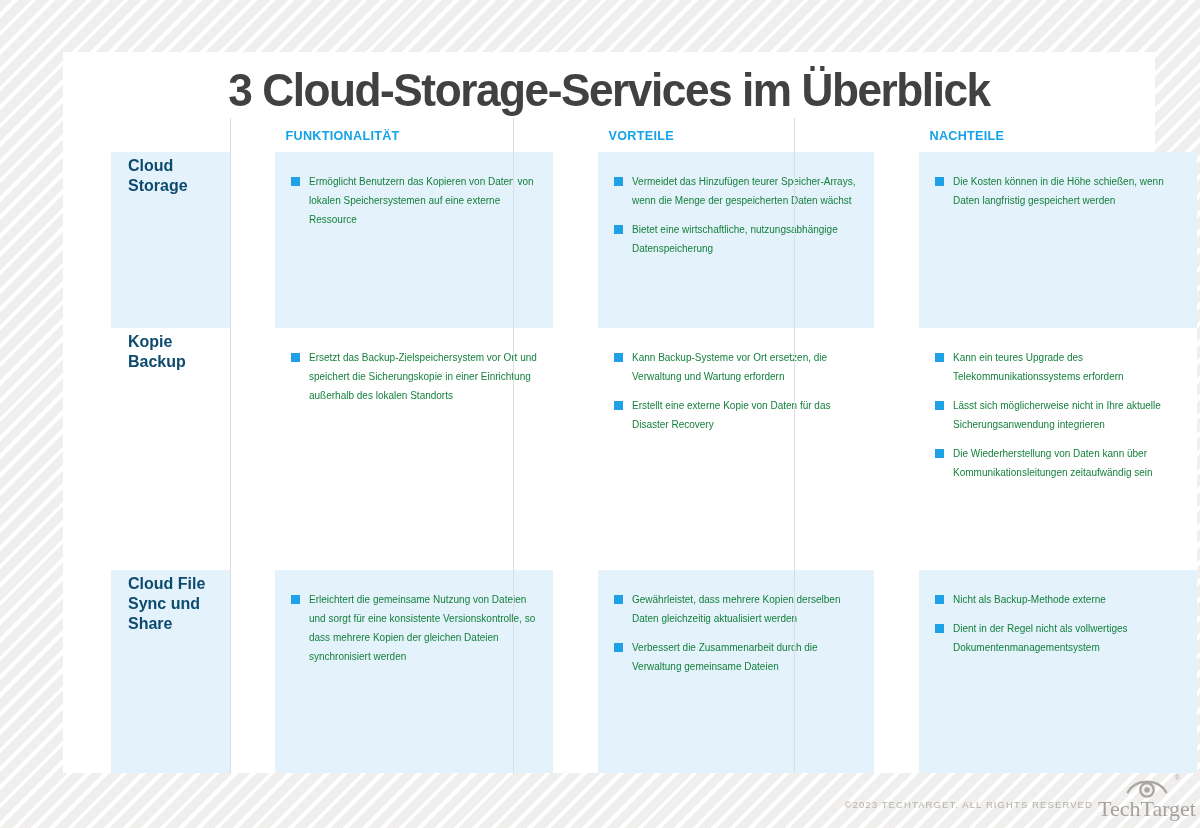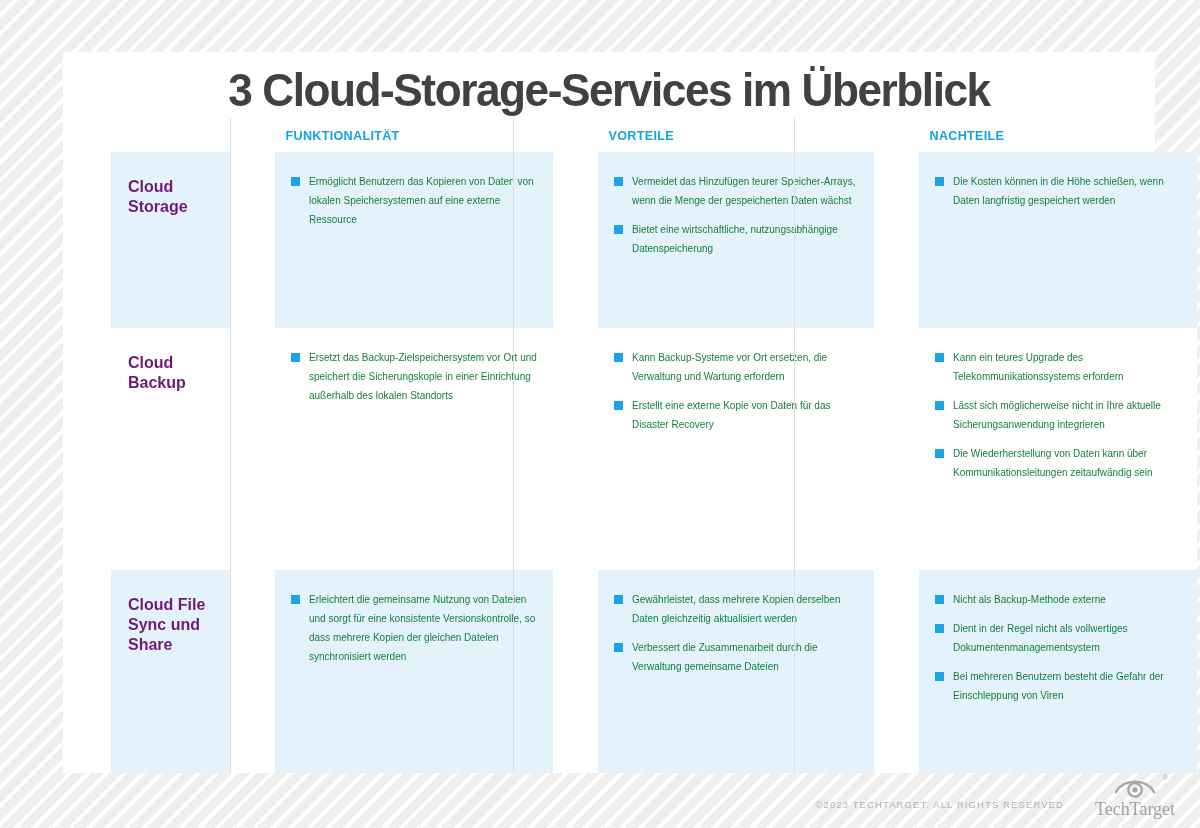--- a/index.html
+++ b/index.html
@@ -39,48 +39,48 @@
     transform:scaleX(.97);transform-origin:left center;
     white-space:nowrap;
   }
   .row:nth-child(1){min-height:176px}
   .row:nth-child(2){min-height:242px}
   .row:nth-child(3){min-height:203px}
   .row .cell-label,.row .cell-list{background:#ffffff;}
   .row.shaded .cell-label,.row.shaded .cell-list{background:#e4f2fb;}
   .cell-list{border-left:5px solid #ffffff;}
   .cell-label{
-    padding:25px 10px 16px 17px;
-    font-size:16px;font-weight:bold;color:#701a75;line-height:20px;
+    padding:4px 10px 16px 17px;
+    font-size:16px;font-weight:bold;color:#0c4a6e;line-height:20px;
   }
   ul.bullets{
     list-style:none;margin:0;padding:20px 14px 14px 16px;
   }
   ul.bullets li{
     display:flex;align-items:flex-start;
     margin:0 0 10px 0;
     font-size:10px;line-height:19px;color:#15803d;
   }
   .bullet{
     flex:0 0 auto;width:9px;height:9px;background:#1ea1e6;
     margin:5px 9px 0 0;
   }
   .footer{
-    position:absolute;right:20px;top:776px;
-    display:flex;align-items:flex-start;gap:26px;
+    position:absolute;right:8px;top:776px;
+    display:flex;align-items:flex-start;gap:9px;
   }
   .copyright{
     margin-top:23px;
     font-size:9.5px;letter-spacing:1.1px;color:#b3b1ae;white-space:nowrap;
   }
   .logo{position:relative;display:flex;flex-direction:column;align-items:center;width:90px;}
   .logo .reg{position:absolute;right:12px;top:-2px;font-size:7px;color:#aeaca9;}
   .wordmark{
     font-family:"Liberation Serif","DejaVu Serif",serif;
-    font-size:18px;color:#a5a3a0;line-height:18px;margin-top:1px;
+    font-size:22px;color:#a5a3a0;line-height:18px;margin-top:1px;
   }
 </style>
 </head>
 <body>
 
 <div class="card">
   <div class="title">3 Cloud-Storage-Services im Überblick</div>
 
   <div class="table-wrap">
     <div class="v-line l1"></div>
@@ -120,21 +120,21 @@
           <div class="cell-list">
             <ul class="bullets">
               <li>
                 <span class="bullet"></span>
                 <span>Die Kosten können in die Höhe schießen, wenn Daten langfristig gespeichert werden</span>
               </li>
             </ul>
           </div>
         </div>
         <div class="row">
-          <div class="cell-label">Cloud Backup</div>
+          <div class="cell-label">Kopie Backup</div>
           <div class="cell-list">
             <ul class="bullets">
               <li>
                 <span class="bullet"></span>
                 <span>Ersetzt das Backup-Zielspeichersystem vor Ort und speichert die Sicherungskopie in einer Einrichtung außerhalb des lokalen Standorts</span>
               </li>
             </ul>
           </div>
           <div class="cell-list">
             <ul class="bullets">
@@ -189,24 +189,20 @@
           </div>
           <div class="cell-list">
             <ul class="bullets">
               <li>
                 <span class="bullet"></span>
                 <span>Nicht als Backup-Methode externe</span>
               </li>
               <li>
                 <span class="bullet"></span>
                 <span>Dient in der Regel nicht als vollwertiges Dokumentenmanagementsystem</span>
-              </li>
-              <li>
-                <span class="bullet"></span>
-                <span>Bei mehreren Benutzern besteht die Gefahr der Einschleppung von Viren</span>
               </li>
             </ul>
           </div>
         </div>
       </div>
   </div>
 </div>
 
 <div class="footer">
   <div class="copyright">©2023 TECHTARGET. ALL RIGHTS RESERVED</div>

